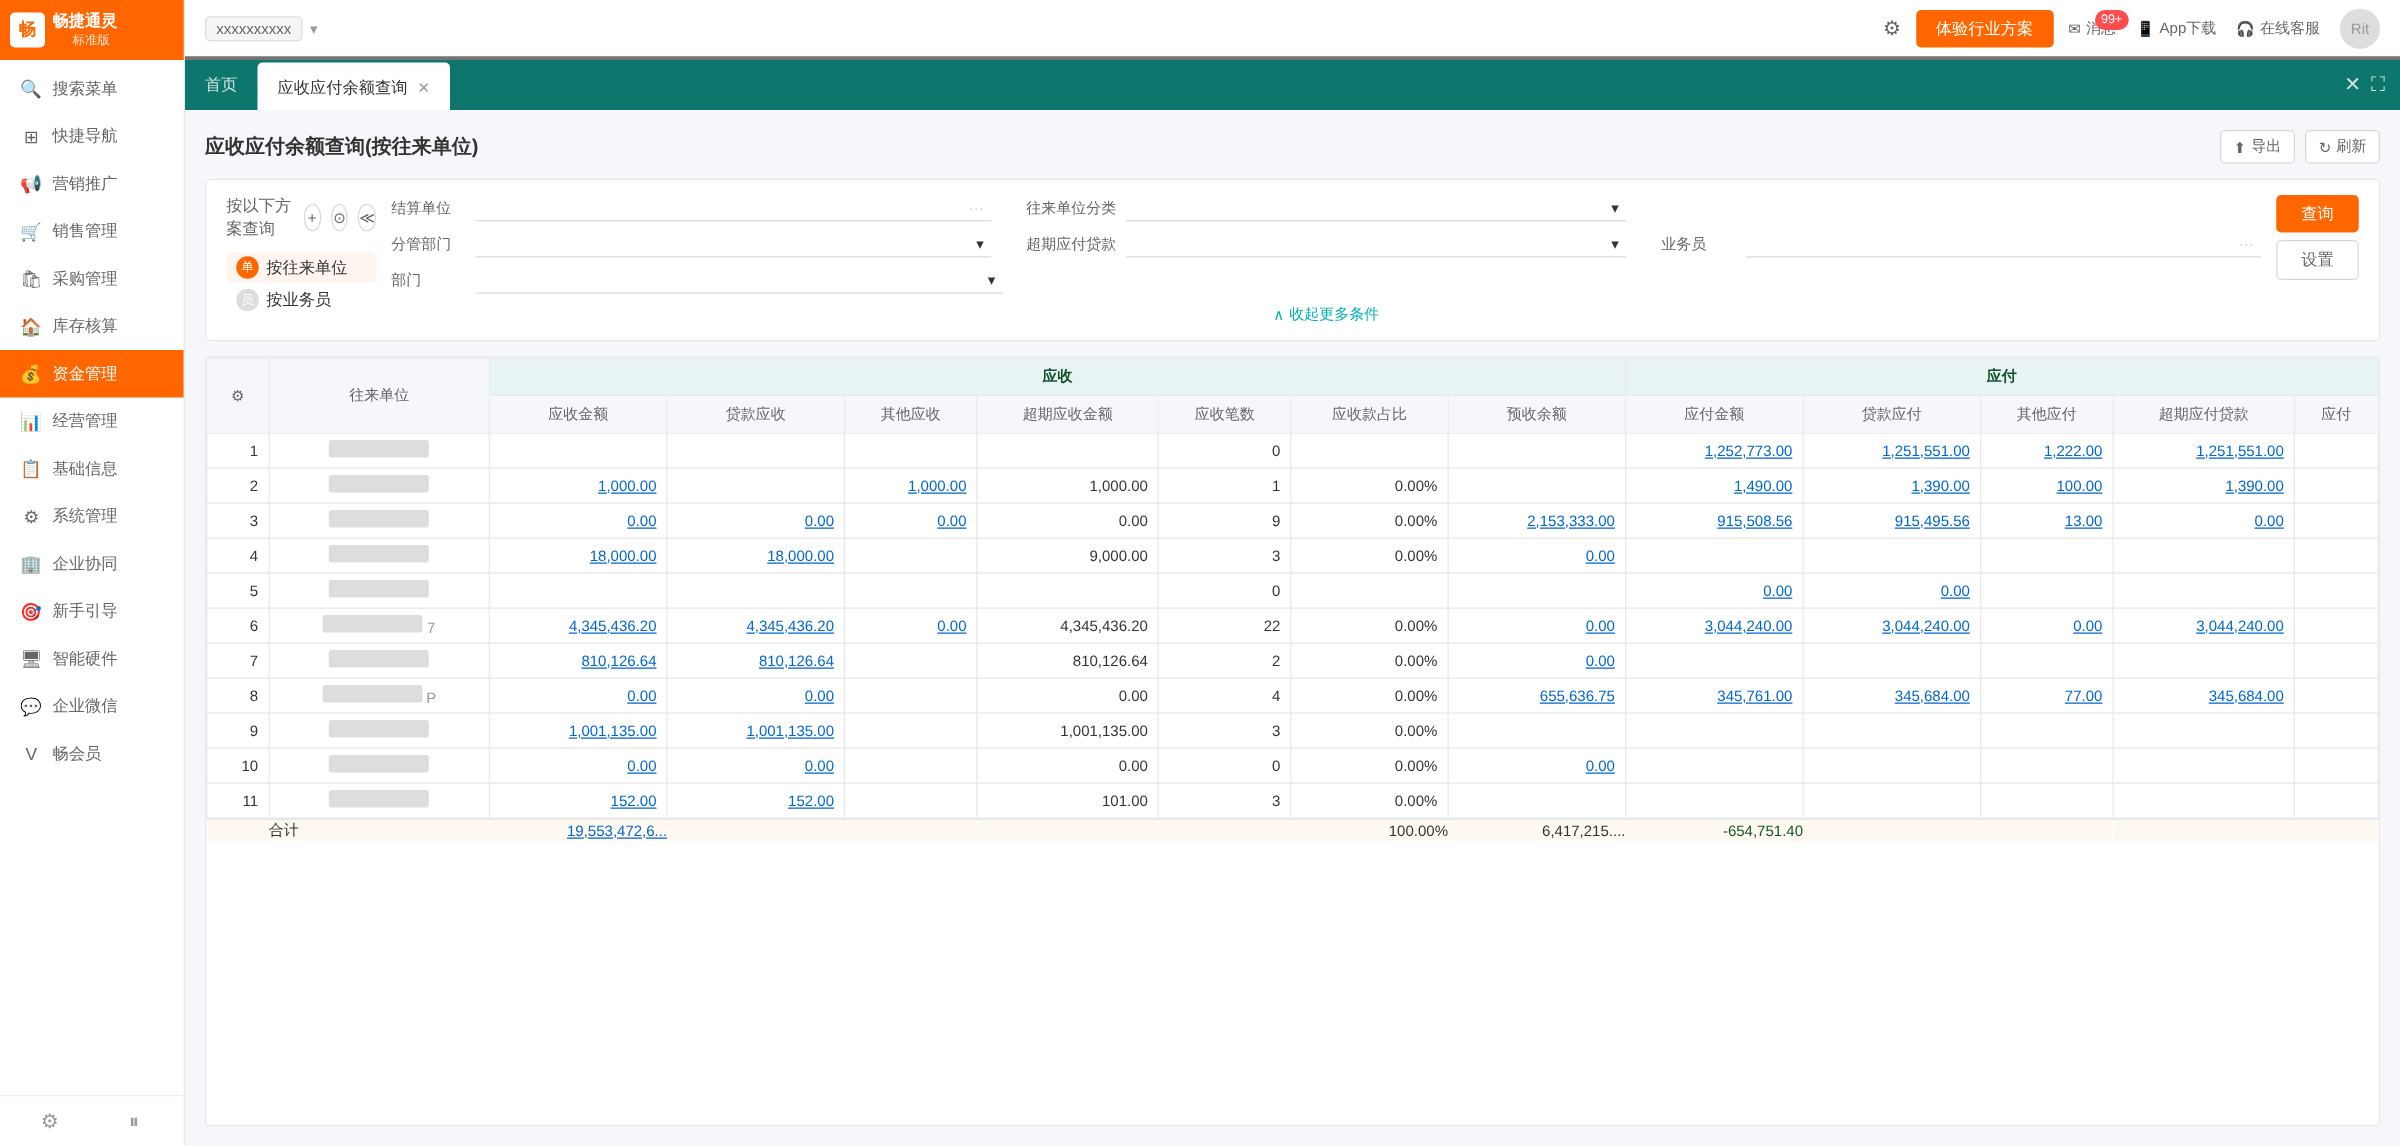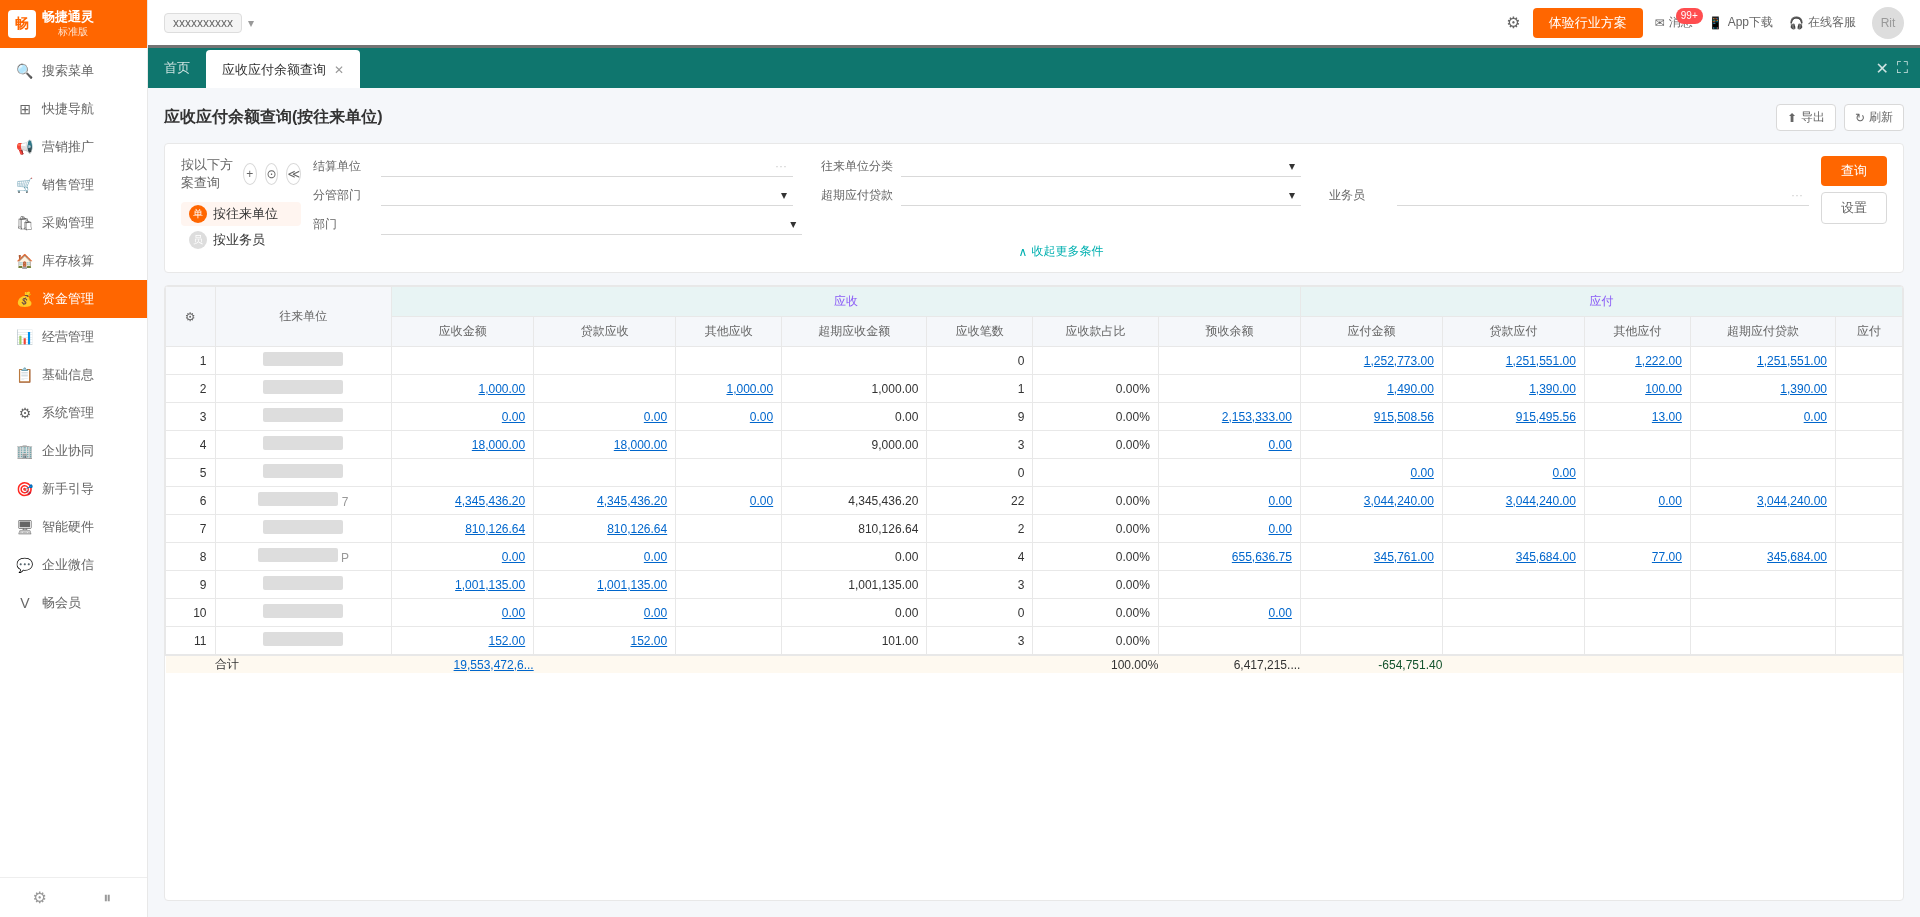--- a/index.html
+++ b/index.html
@@ -74,21 +74,21 @@
     .search-sidebar { width: 120px; flex-shrink: 0; }
     .btn-query { background: #ff6600; color: #fff; border: none; border-radius: 4px; padding: 6px 20px; font-size: 13px; cursor: pointer; }
     .btn-settings { background: #fff; color: #666; border: 1px solid #d9d9d9; border-radius: 4px; padding: 6px 16px; font-size: 13px; cursor: pointer; }
     .query-btns { display: flex; flex-direction: column; gap: 6px; }
 
     
     .table-wrap { flex: 1; background: #fff; border-radius: 4px; border: 1px solid #e8e8e8; overflow: hidden; display: flex; flex-direction: column; }
     .table-container { flex: 1; overflow: auto; }
     table { width: 100%; border-collapse: collapse; font-size: 12px; }
     thead th { background: #f5f7fa; border: 1px solid #e8e8e8; padding: 6px 8px; text-align: center; color: #666; font-weight: normal; white-space: nowrap; position: sticky; top: 0; z-index: 1; }
-    thead th.group { background: #e8f4f4; color: #8b5cf6; font-weight: normal; }
+    thead th.group { background: #e8f4f4; color: #14532d; font-weight: bold; }
     tbody td { border: 1px solid #e8e8e8; padding: 5px 8px; text-align: center; color: #333; white-space: nowrap; }
     td.link { color: #0066cc; text-decoration: underline; cursor: pointer; }
     td.num { text-align: right; }
     .table-footer { background: #fef9f0; border-top: 2px solid #e8e8e8; }
     .settings-icon { color: #666; cursor: pointer; }
   </style>
 </head>
 <body>
 
 <div class="sidebar">

